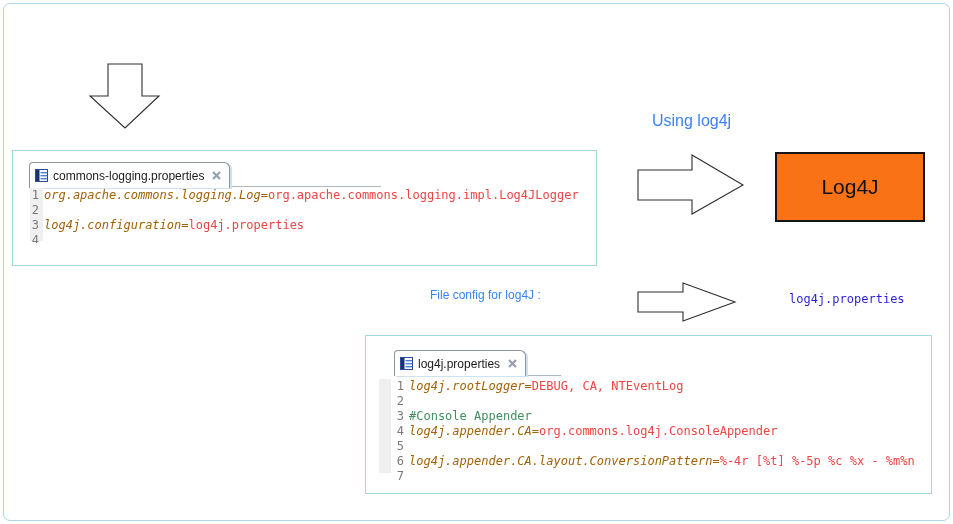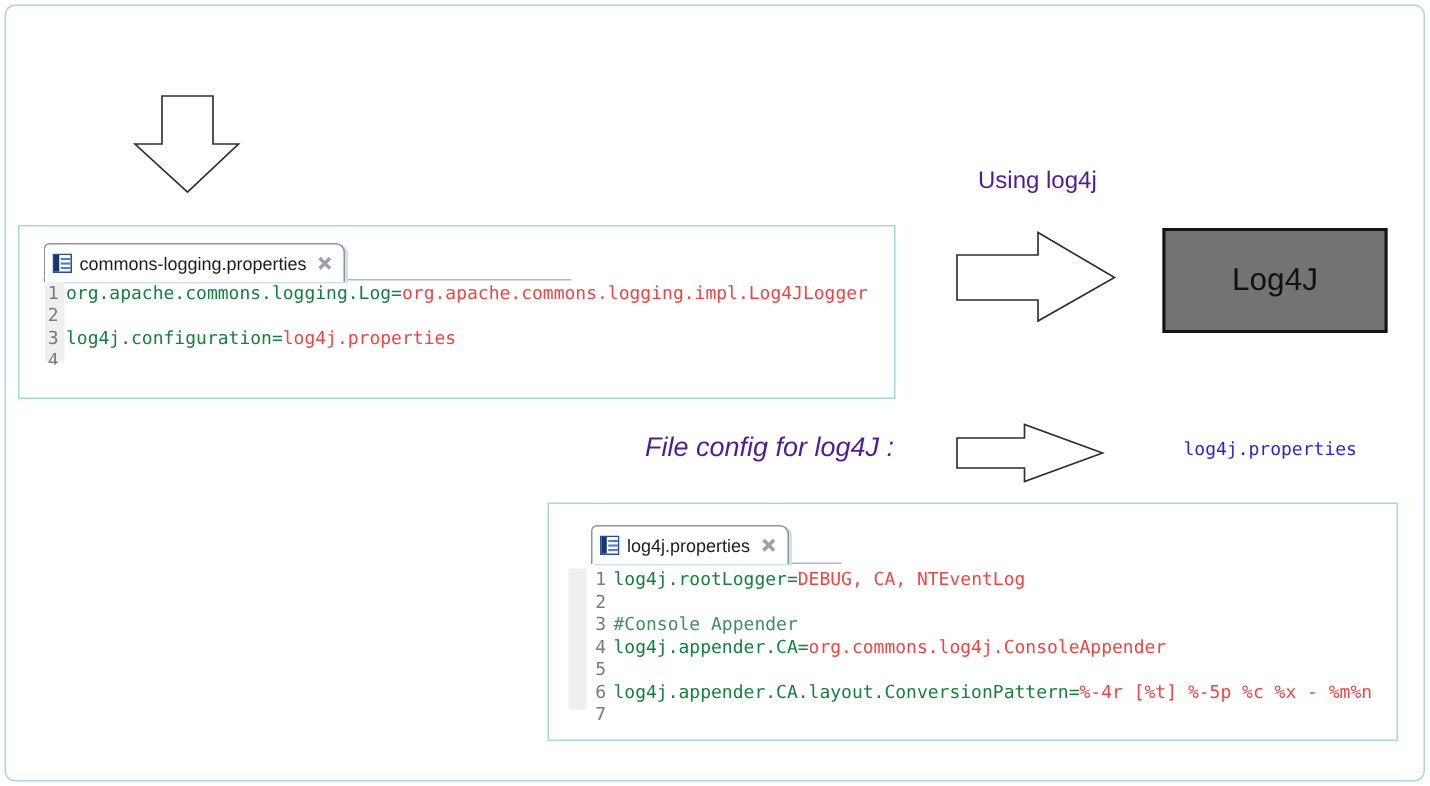--- a/index.html
+++ b/index.html
@@ -2,46 +2,46 @@
 <html><head>
 <meta charset="utf-8">
 <style>
   html,body{margin:0;padding:0;background:#fff;}
   .canvas{position:relative;width:953px;height:524px;background:#fff;
           font-family:"Liberation Sans",sans-serif;overflow:hidden;}
   .outer-frame{position:absolute;left:3px;top:3px;width:945px;height:516px;
           border:1px solid #a9d6e8;border-radius:7px;pointer-events:none;}
   .diagram-title{position:absolute;left:30px;top:20px;font-size:21px;color:#111;
           letter-spacing:.2px;}
-  .plain-label{position:absolute;color:#4c1d95;}
+  .plain-label{position:absolute;color:#3b82f6;}
   .arrow-svg{position:absolute;}
   .arrow-svg polygon{fill:#fff;stroke:#2e2e2e;stroke-width:1.1;stroke-linejoin:miter;}
   .log4j-box{position:absolute;left:775px;top:152px;width:146px;height:66px;
           border:2px solid #141414;display:flex;align-items:center;justify-content:center;
-          font-size:21px;color:#111;background:#737373;}
+          font-size:21px;color:#111;background:#f97316;}
   .code-ref{position:absolute;font-family:"DejaVu Sans Mono",monospace;font-size:12px;
           color:#2a1fd8;}
   
   .editor-box{position:absolute;background:#fff;border:1px solid #a2d9dd;}
   .box1{left:12px;top:140px;width:583px;height:114px;margin-top:10px;}
   .box2{left:365px;top:335px;width:565px;height:157px;}
   .tab-underline{position:absolute;height:1px;background:#aeb8c2;}
   .editor-tab{position:absolute;background:#fff;border:1px solid #8d95a0;border-bottom:none;
           border-radius:4px 6px 0 0;display:flex;align-items:center;padding:0 7px 0 5px;
           box-shadow:2px 1px 0 0 #cfe2f0;}
   .tab-label{font-size:12px;color:#1c1c1c;margin:0 7px 0 5px;white-space:nowrap;}
   .tab-icon{flex:none;display:block;}
   .close-x{flex:none;display:block;}
   .gutter{position:absolute;background:#efefef;}
   .code-area{position:absolute;font-family:"DejaVu Sans Mono",monospace;font-size:12px;
           overflow:hidden;}
   .code-row{display:flex;height:15px;line-height:15px;white-space:pre;}
   .ln{width:15px;flex:none;text-align:right;color:#7b7b7b;}
   .code-text{margin-left:5px;}
-  .seg-key{color:#15803d;}
+  .seg-key{color:#a16207;font-style:italic;}
   .seg-value{color:#ef4444;}
   .seg-comment{color:#3f8f5f;}
 </style>
 </head>
 <body>
 
 <div class="canvas">
   <div class="outer-frame"></div>
 
 
@@ -72,21 +72,21 @@
         <div class="code-row"><span class="ln">4</span><span class="code-text"></span></div>
       </div>
   </div>
 
   <div class="plain-label" style="left:652px;top:112px;font-size:16px;">Using log4j</div>
   <svg class="arrow-svg" style="left:637px;top:153px;" width="108" height="63" viewBox="0 0 108 63">
     <polygon points="1,17 55,17 55,2 106,32 55,61 55,47 1,47"></polygon>
   </svg>
   <div class="log4j-box">Log4J</div>
 
-  <div class="plain-label" style="left:430px;top:288px;font-size:18px;font-style:italic;">File config for log4J :</div>
+  <div class="plain-label" style="left:430px;top:288px;font-size:12px;">File config for log4J :</div>
   <svg class="arrow-svg" style="left:637px;top:281px;" width="100" height="43" viewBox="0 0 100 43">
     <polygon points="1,11 46,11 46,2 98,21 46,40 46,31 1,31"></polygon>
   </svg>
   <div class="code-ref" style="left:789px;top:292px;">log4j.properties</div>
 
   <div class="editor-box box2">
     <div class="tab-underline" style="left:28px;top:39px;width:167px;"></div>
     <div class="editor-tab" style="left:28px;top:14px;height:25px;">
       <svg class="tab-icon" width="13" height="13" viewBox="0 0 13 13">
         <rect x="0.5" y="0.5" width="12" height="12" fill="#ffffff" stroke="#2a4b9e"></rect>

